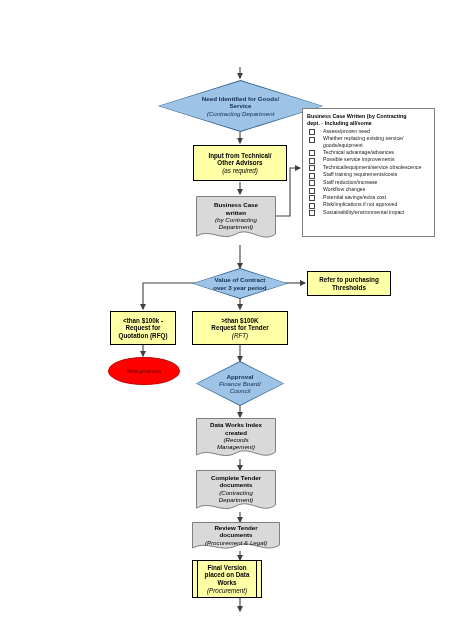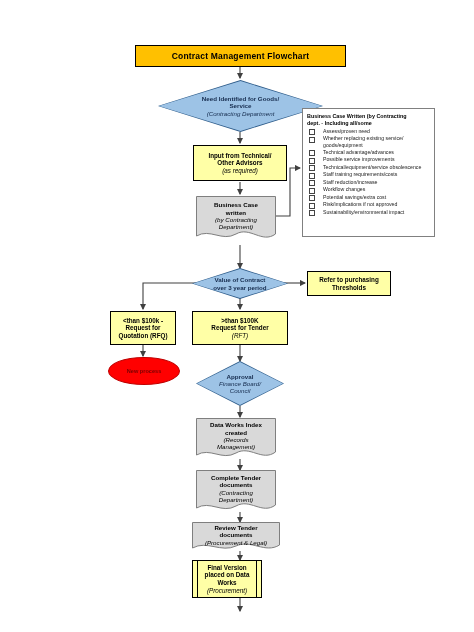--- a/index.html
+++ b/index.html
@@ -126,23 +126,20 @@
       <path d="M240,459 L240,470" marker-end="url(#arr)"></path>
 
       <path d="M240,512 L240,522" marker-end="url(#arr)"></path>
 
       <path d="M240,551 L240,560" marker-end="url(#arr)"></path>
 
       <path d="M240,598 L240,611" marker-end="url(#arr)"></path>
     </g>
   </svg>
 
-  <div class="node title-box">
-    <span>Contract Management Flowchart</span>
-  </div>
 
   <div class="dia" style="left:158px;top:80px;width:165px;height:52px;">
     <div class="bg"></div>
     <div class="fg"></div>
     <div class="lbl">
       <span class="b">Need Identified for Goods/</span>
       <span class="b">Service</span>
       <span class="i">(Contracting Department</span>
     </div>
   </div>

